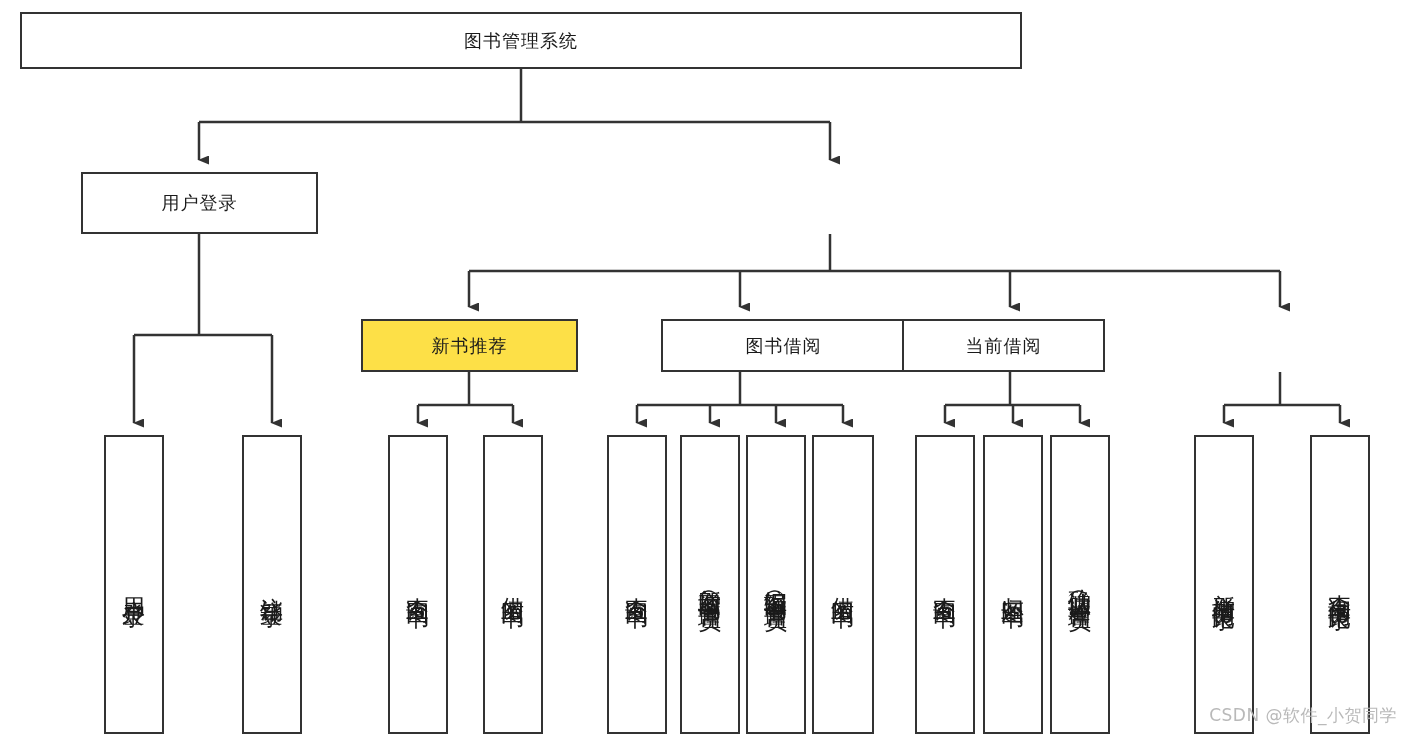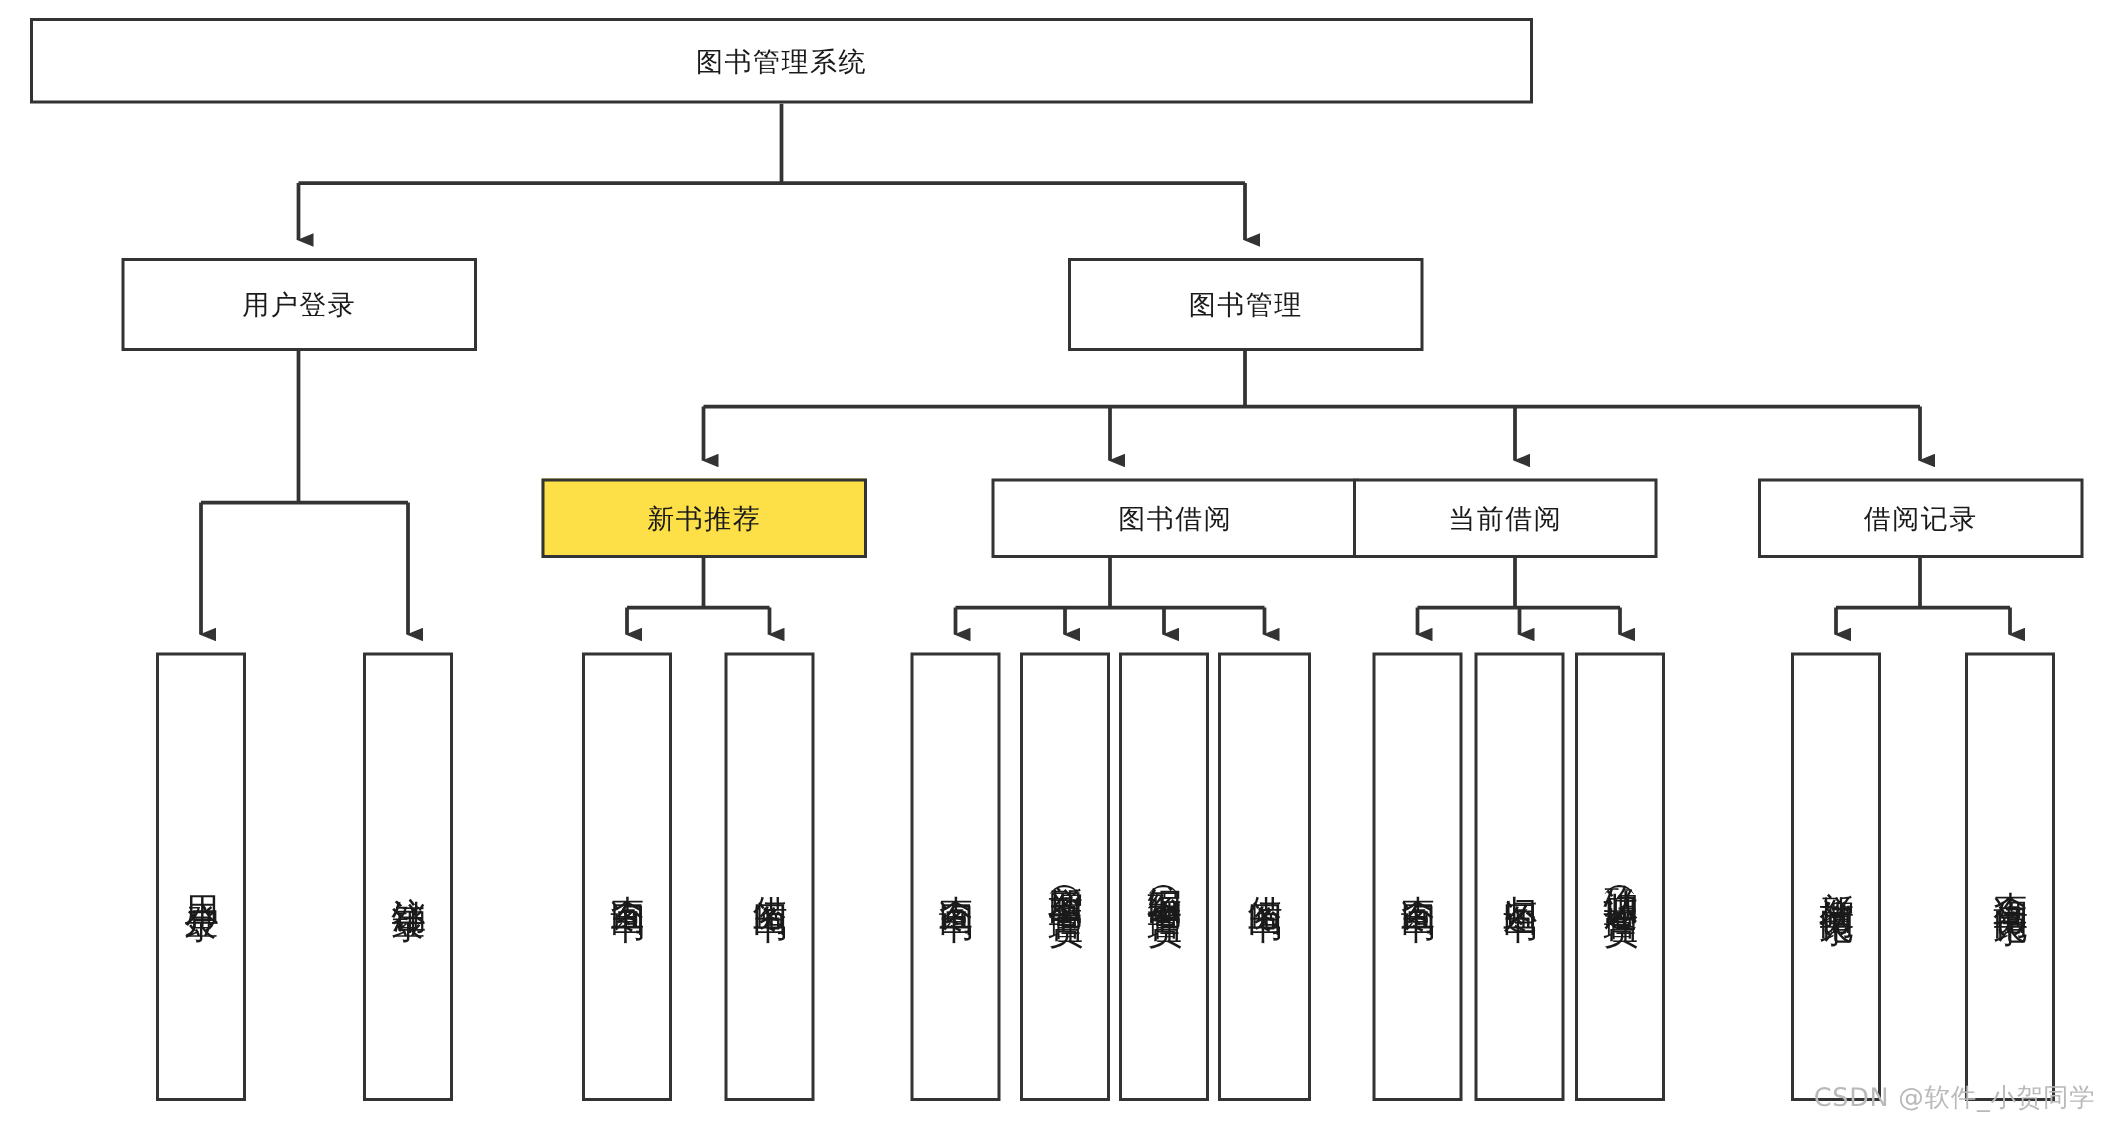--- a/index.html
+++ b/index.html
@@ -53,21 +53,21 @@
     text-orientation: upright;
     display: block;
     white-space: nowrap;
   }
   .node.horiz .label {
     white-space: nowrap;
   }
   #watermark {
     position: absolute;
     right: 8px;
-    bottom: 4px;
+    bottom: 20px;
     font-size: 17px;
     color: #b9b9b9;
     letter-spacing: 0.5px;
     white-space: nowrap;
   }
 </style>
 </head>
 <body>
 
 <div id="diagram-root">
@@ -122,35 +122,29 @@
     </g>
   </svg>
 
   <div class="node horiz" style="left: 20px; top: 12px; width: 1002px; height: 57px; border-color: rgb(51, 51, 51); background: rgb(255, 255, 255); color: rgb(26, 26, 26);">
     <span class="label">图书管理系统</span>
   </div>
 
   <div class="node horiz" style="left: 81px; top: 172px; width: 237px; height: 62px; border-color: rgb(51, 51, 51); background: rgb(255, 255, 255); color: rgb(26, 26, 26);">
     <span class="label">用户登录</span>
   </div>
-  <div class="node horiz" style="left: 712px; top: 172px; width: 237px; height: 62px; border-color: rgb(51, 51, 51); background: rgb(255, 255, 255); color: rgb(26, 26, 26);">
-    <span class="label">图书管理</span>
-  </div>
 
   <div class="node horiz" style="left: 361px; top: 319px; width: 217px; height: 53px; border-color: rgb(51, 51, 51); background: #fde047; color: rgb(26, 26, 26);">
     <span class="label">新书推荐</span>
   </div>
   <div class="node horiz" style="left: 661px; top: 319px; width: 245px; height: 53px; border-color: rgb(51, 51, 51); background: rgb(255, 255, 255); color: rgb(26, 26, 26);">
     <span class="label">图书借阅</span>
   </div>
   <div class="node horiz" style="left: 902px; top: 319px; width: 203px; height: 53px; border-color: rgb(51, 51, 51); background: rgb(255, 255, 255); color: rgb(26, 26, 26);">
     <span class="label">当前借阅</span>
-  </div>
-  <div class="node horiz" style="left: 1172px; top: 319px; width: 217px; height: 53px; border-color: rgb(51, 51, 51); background: rgb(255, 255, 255); color: rgb(26, 26, 26);">
-    <span class="label">借阅记录</span>
   </div>
 
   <div class="node vert" style="left: 104px; top: 435px; width: 60px; height: 299px; border-color: rgb(51, 51, 51); background: rgb(255, 255, 255); color: rgb(26, 26, 26);">
     <span class="label">用户登录</span>
   </div>
   <div class="node vert" style="left: 242px; top: 435px; width: 60px; height: 299px; border-color: rgb(51, 51, 51); background: rgb(255, 255, 255); color: rgb(26, 26, 26);">
     <span class="label">注销登录</span>
   </div>
 
   <div class="node vert" style="left: 388px; top: 435px; width: 60px; height: 299px; border-color: rgb(51, 51, 51); background: rgb(255, 255, 255); color: rgb(26, 26, 26);">

